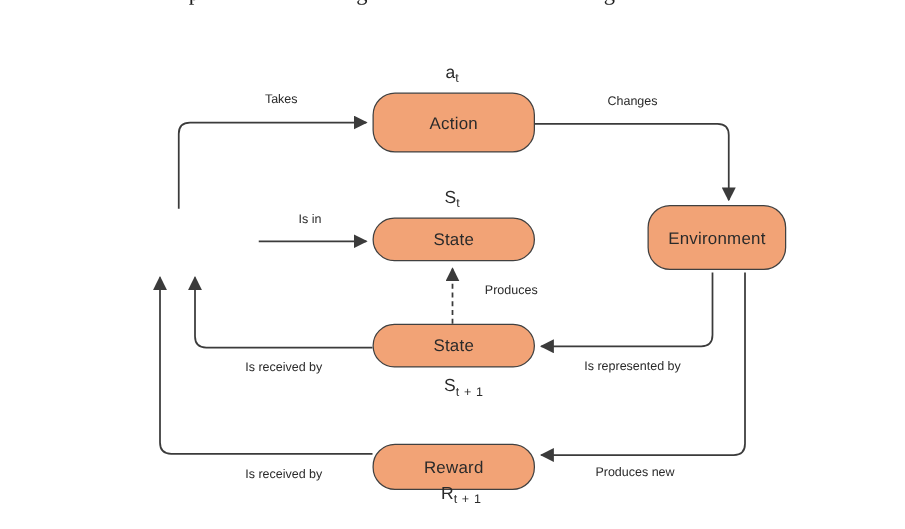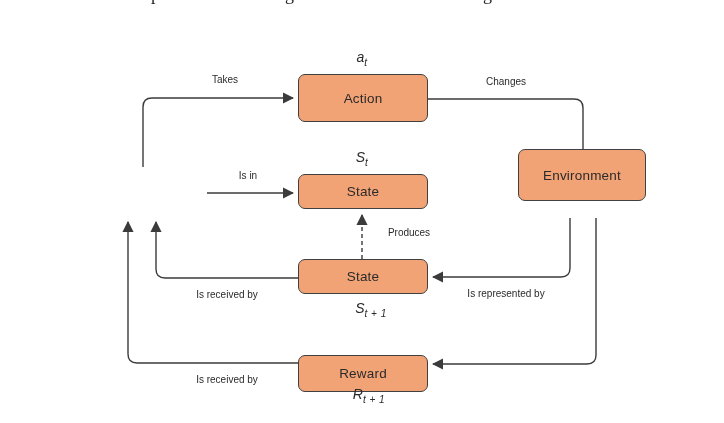--- a/index.html
+++ b/index.html
@@ -19,32 +19,32 @@
     overflow:hidden;
   }
   .arrow-layer{position:absolute;left:0;top:0;width:724px;height:423px;}
   .edge{fill:none;stroke:var(--line);stroke-width:1.4;}
   .edge.dashed{stroke-dasharray:4 3;}
   .ah{fill:var(--line);}
   .node{
     position:absolute;
     background:var(--node-fill);
     border:1.2px solid var(--node-border);
-    border-radius:7px;
+    border-radius:18px;
     display:flex;align-items:center;justify-content:center;
     font-size:13.5px;color:var(--text);
     letter-spacing:.2px;
   }
   .elabel{
     position:absolute;transform:translateX(-50%);
     font-size:10px;color:var(--text);white-space:nowrap;
   }
   .math{
     position:absolute;transform:translateX(-50%);
-    font-size:14px;color:var(--text);white-space:nowrap;font-style:italic;
+    font-size:14px;color:var(--text);white-space:nowrap;
   }
   .math sub{font-size:10px;letter-spacing:.5px;}
   .clip-top{
     position:absolute;left:0;top:0;width:724px;height:6px;overflow:hidden;
     color:#1d1d1d;
   }
   .clip-top span{
     position:absolute;top:-15px;
     font-family:"Liberation Serif", serif;font-size:18px;line-height:18px;
   }
@@ -78,21 +78,21 @@
 
 
   <div class="node" style="left:298px;top:74px;width:130px;height:48px">
     <span>Action</span>
   </div>
 
   <div class="node" style="left:298px;top:174px;width:130px;height:35px">
     <span>State</span>
   </div>
 
-  <div class="node" style="left:518px;top:149px;width:128px;height:52px">
+  <div class="node" style="left:518px;top:164px;width:111px;height:52px">
     <span>Environment</span>
   </div>
 
   <div class="node" style="left:298px;top:259px;width:130px;height:35px">
     <span>State</span>
   </div>
 
   <div class="node" style="left:298px;top:355px;width:130px;height:37px">
     <span>Reward</span>
   </div>
@@ -110,14 +110,15 @@
     <span>R</span><sub>t + 1</sub>
   </div>
 
   <div class="elabel" style="left:225px;top:74px">Takes</div>
   <div class="elabel" style="left:506px;top:76px">Changes</div>
   <div class="elabel" style="left:248px;top:170px">Is in</div>
   <div class="elabel" style="left:409px;top:227px">Produces</div>
   <div class="elabel" style="left:227px;top:289px">Is received by</div>
   <div class="elabel" style="left:506px;top:288px">Is represented by</div>
   <div class="elabel" style="left:227px;top:374px">Is received by</div>
+  <div class="elabel" style="left:508px;top:373px">Produces new</div>
 
 </div>
 
 </body></html>

